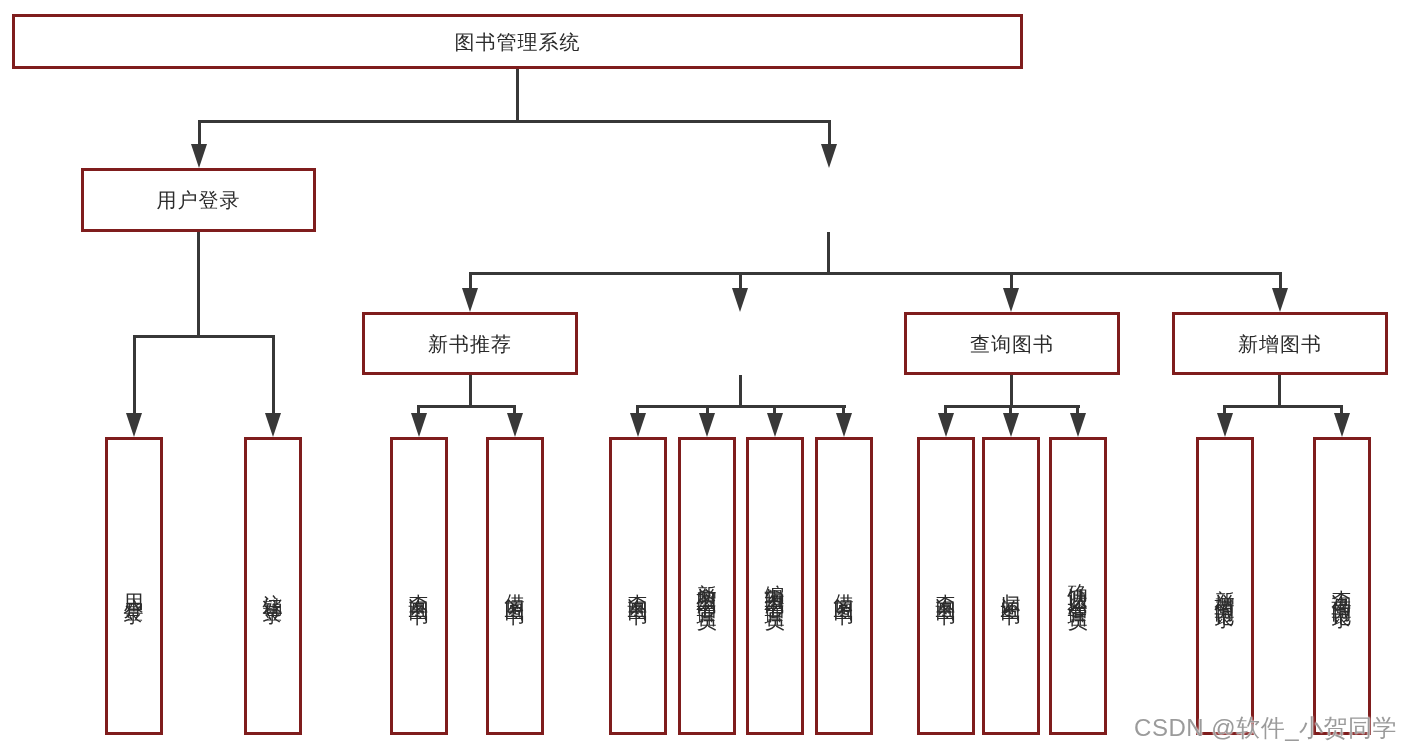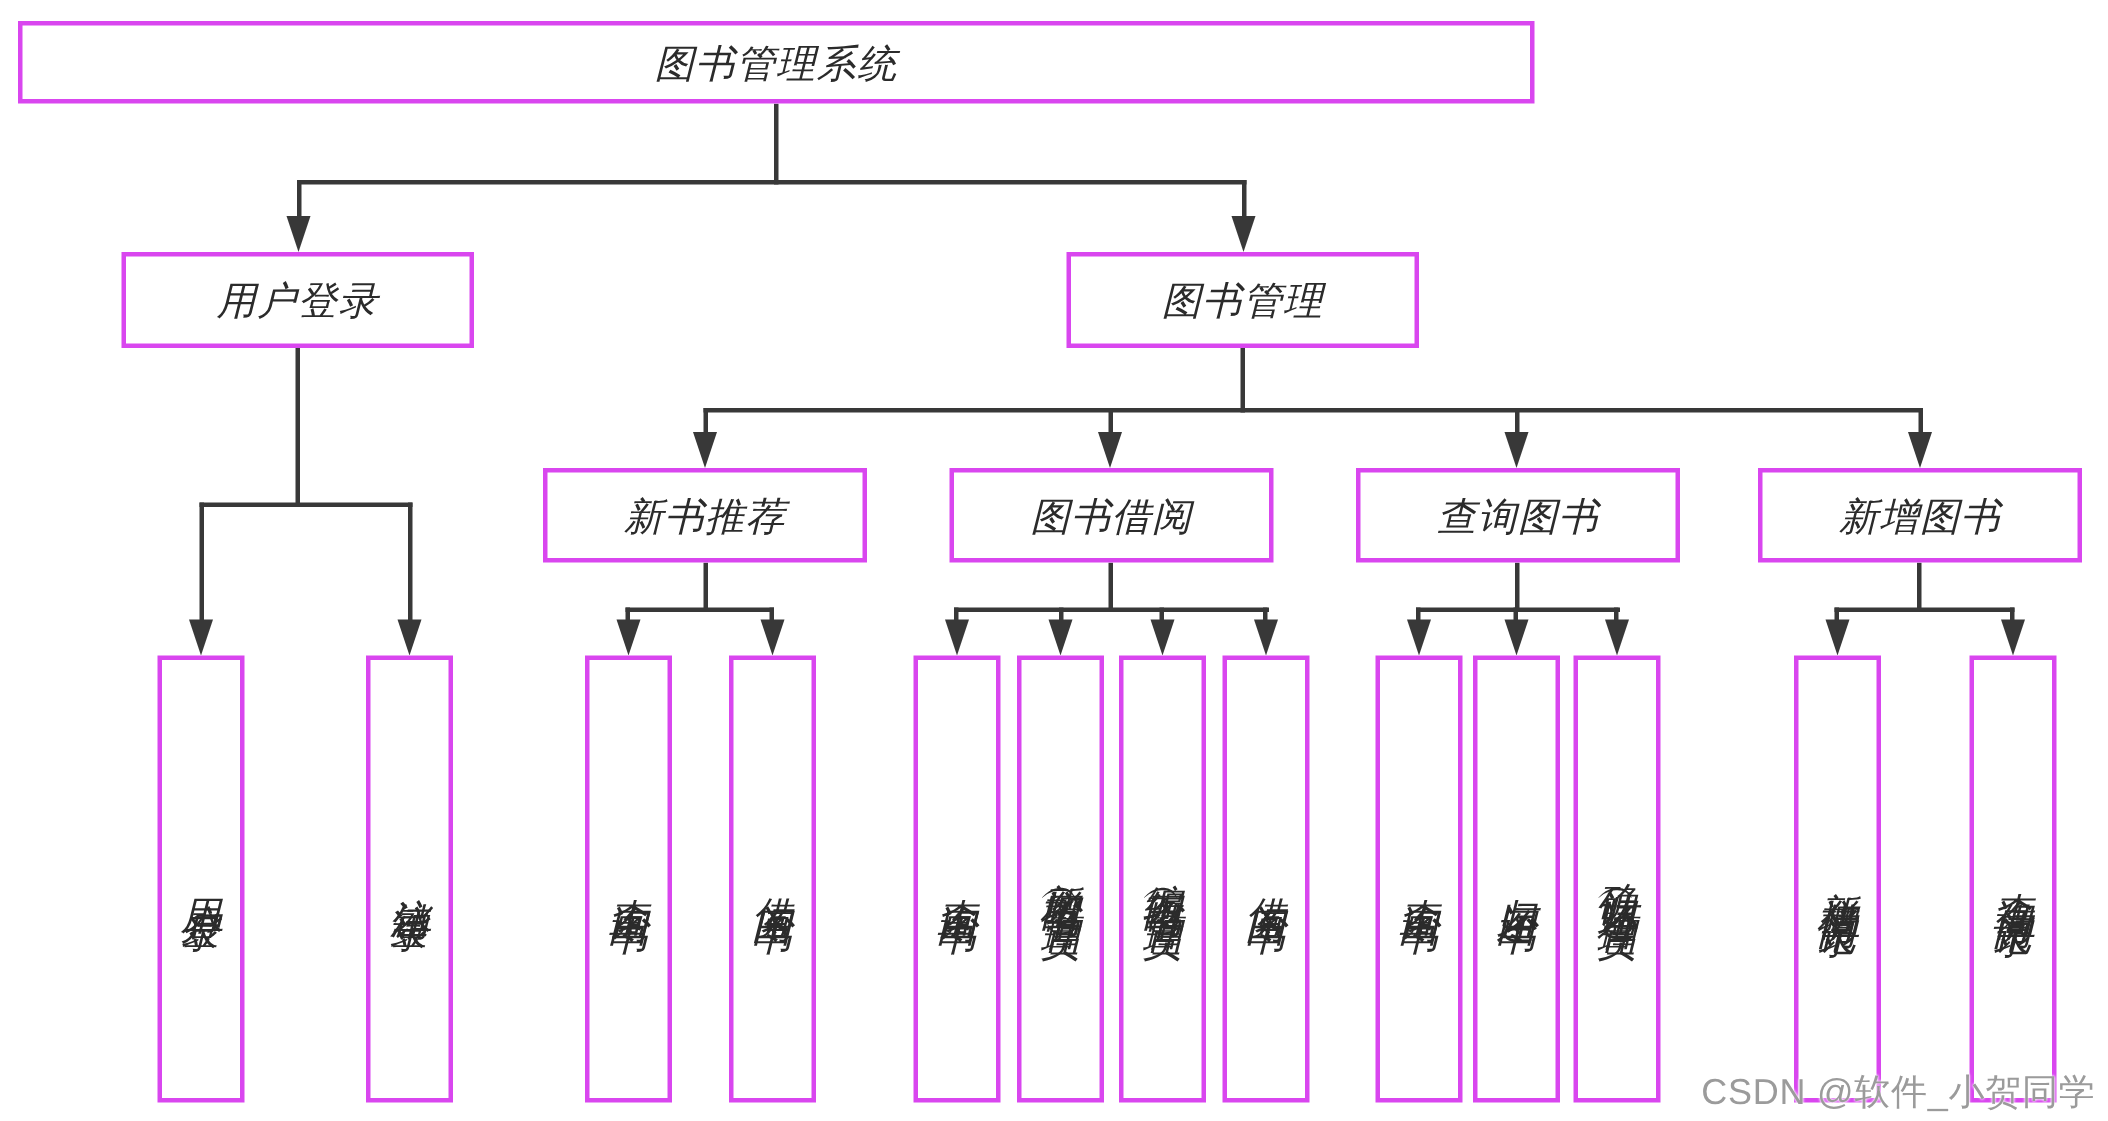--- a/index.html
+++ b/index.html
@@ -7,27 +7,26 @@
     position:relative;
     width:1405px;height:747px;
     background:#fff;
     font-family:"Liberation Sans", sans-serif;
     overflow:hidden;
   }
   .box{
     position:absolute;
     box-sizing:border-box;
     background:#fff;
-    border:3px solid #d946ef;
+    border:3px solid #7f1d1d;
     display:flex;align-items:center;justify-content:center;
-    font-size:26px;line-height:1;
+    font-size:20px;line-height:1;
     color:#2b2b2b;
     letter-spacing:1px;
     z-index:2;
-    font-style:italic;
   }
   .box.v{
     writing-mode:vertical-rl;
     text-orientation:mixed;
     letter-spacing:4px;
   }
   .hline{position:absolute;height:3px;background:#383838;z-index:1;}
   .vline{position:absolute;width:3px;background:#383838;z-index:1;}
   .arrow{
     position:absolute;width:0;height:0;z-index:1;
@@ -102,24 +101,22 @@
   <div class="vline" style="left:1278px;top:375px;height:33px"></div>
   <div class="hline" style="left:1223px;top:405px;width:120px"></div>
   <div class="vline" style="left:1223px;top:405px;height:12px"></div>
   <div class="vline" style="left:1340px;top:405px;height:12px"></div>
   <div class="arrow" style="left:1217px;top:413px"></div>
   <div class="arrow" style="left:1334px;top:413px"></div>
 
   <div class="box" style="left:12px;top:14px;width:1011px;height:55px">图书管理系统</div>
 
   <div class="box" style="left:81px;top:168px;width:235px;height:64px">用户登录</div>
-  <div class="box" style="left:711px;top:168px;width:235px;height:64px">图书管理</div>
 
   <div class="box" style="left:362px;top:312px;width:216px;height:63px">新书推荐</div>
-  <div class="box" style="left:633px;top:312px;width:216px;height:63px">图书借阅</div>
   <div class="box" style="left:904px;top:312px;width:216px;height:63px">查询图书</div>
   <div class="box" style="left:1172px;top:312px;width:216px;height:63px">新增图书</div>
 
   <div class="box v" style="left:105px;top:437px;width:58px;height:298px">用户登录</div>
   <div class="box v" style="left:244px;top:437px;width:58px;height:298px">注销登录</div>
 
   <div class="box v" style="left:390px;top:437px;width:58px;height:298px">查询图书</div>
   <div class="box v" style="left:486px;top:437px;width:58px;height:298px">借阅图书</div>
 
   <div class="box v" style="left:609px;top:437px;width:58px;height:298px">查询图书</div>

